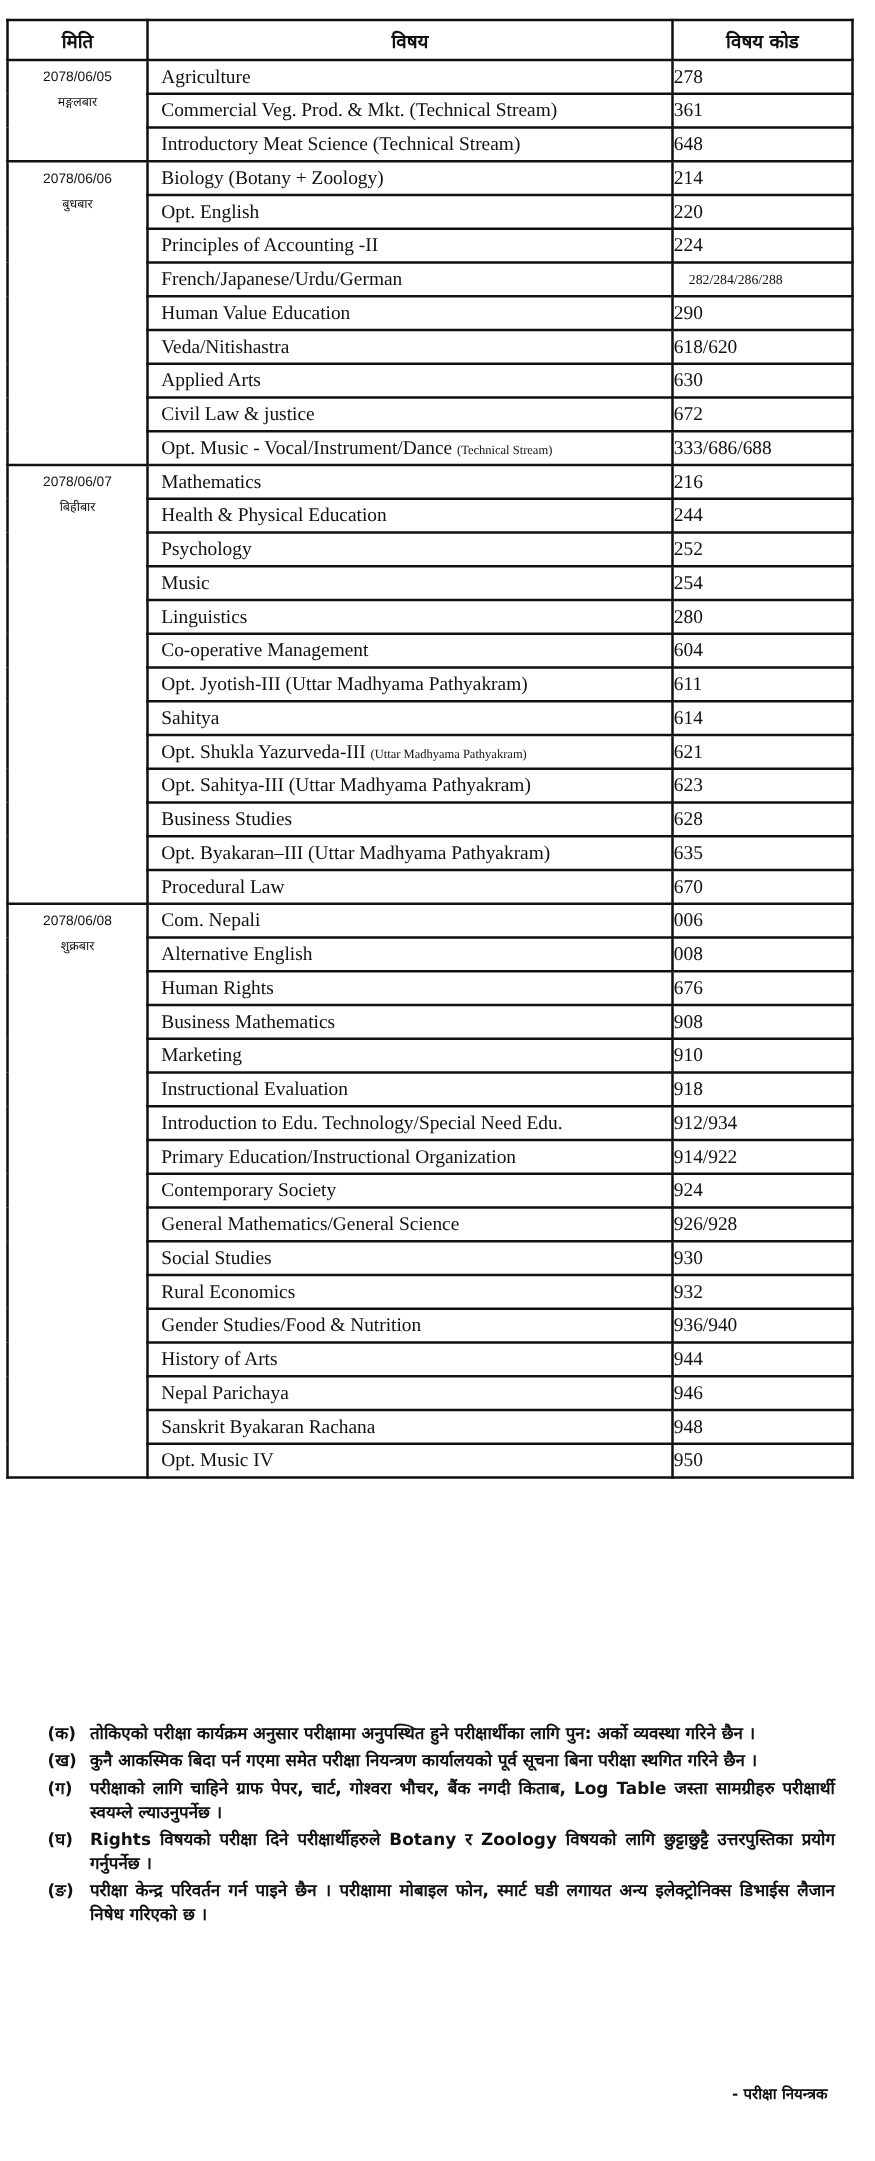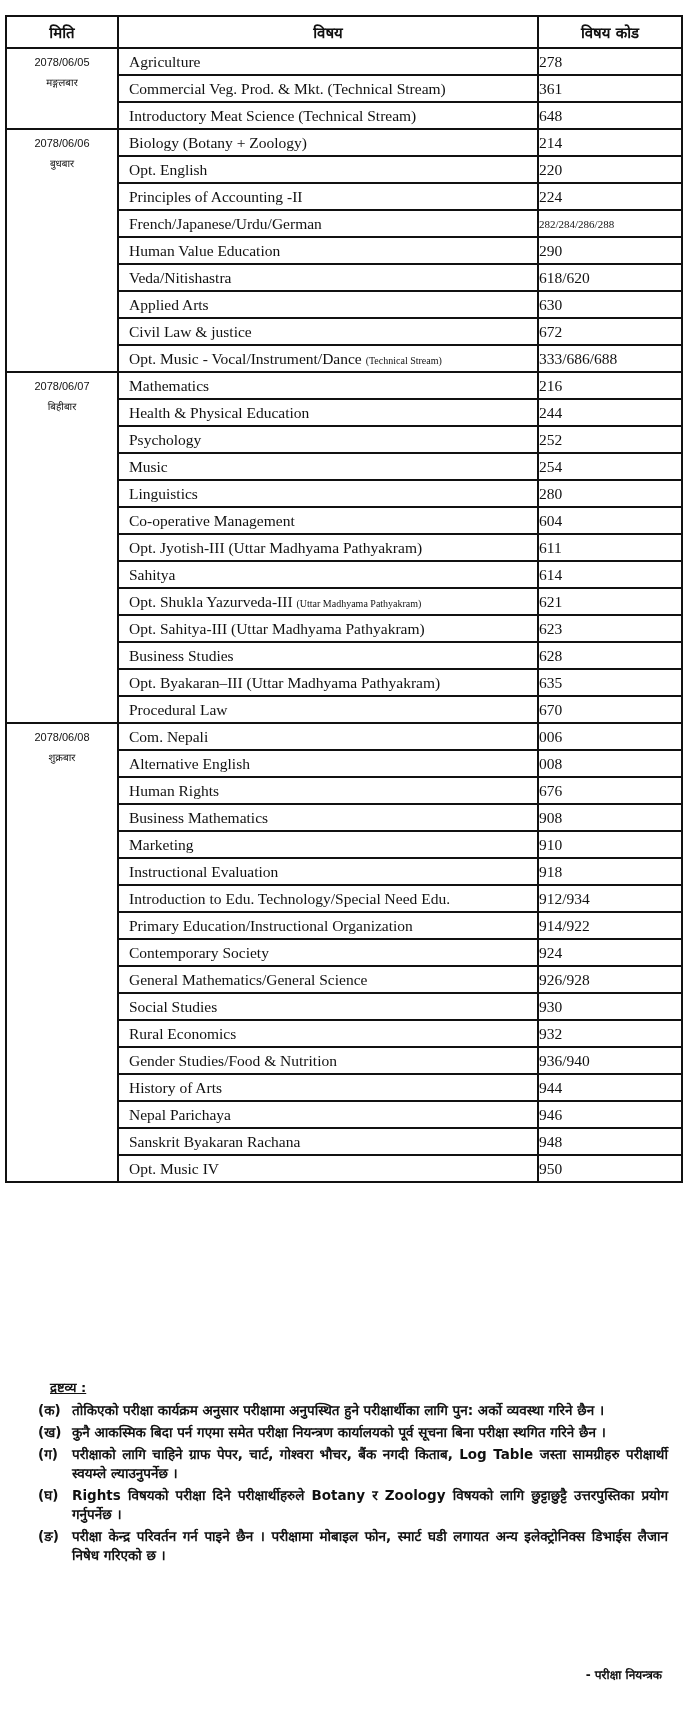--- a/index.html
+++ b/index.html
@@ -14,21 +14,21 @@
   .sched th { height: 30px; font-family: "DejaVu Sans", sans-serif; font-weight: bold; font-size: 15px; text-align: center; }
   .sched td { height: 25px; font-size: 15.5px; }
   .col-date { width: 112px; }
   .col-code { width: 144px; }
   .date-cell { vertical-align: top; text-align: center; padding-top: 4px !important; }
   .date-val { display: block; font-family: "Liberation Sans", sans-serif; font-size: 11px; line-height: 18px; }
   .day-val { display: block; font-family: "DejaVu Sans", sans-serif; font-size: 10px; line-height: 16px; margin-top: 4px; }
   .subj { padding-left: 10px !important; white-space: nowrap; overflow: hidden; }
   .subj .small { font-size: 10px; }
   .code { }
-  .code.small { font-size: 11px; }
+  .code.small { font-size: 11px; padding-left: 12px; }
   .notes { position: absolute; left: 38px; top: 1378px; width: 630px;
            font-family: "DejaVu Sans", sans-serif; font-weight: bold; font-size: 13.5px; line-height: 19px; }
   .notes-title { text-decoration: underline; font-size: 13px; margin-left: 12px; margin-bottom: 4px; }
   .note { display: flex; margin-bottom: 3px; }
   .note-label { width: 34px; flex: none; }
   .note-text { flex: 1; text-align: justify; }
   .signature { position: absolute; right: 38px; top: 1666px;
                font-family: "DejaVu Sans", sans-serif; font-weight: bold; font-size: 12px; }
 </style>
 </head>
@@ -229,21 +229,20 @@
         <td class="code">948</td>
       </tr>
       <tr>
         <td class="subj"><span>Opt. Music IV</span></td>
         <td class="code">950</td>
       </tr>
     </tbody>
 </table>
 
 <div class="notes">
-  <div class="notes-title">द्रष्टव्य :</div>
   <div id="notes-list">
       <div class="note">
         <span class="note-label">(क)</span>
         <span class="note-text">तोकिएको परीक्षा कार्यक्रम अनुसार परीक्षामा अनुपस्थित हुने परीक्षार्थीका लागि पुन: अर्को व्यवस्था गरिने छैन ।</span>
       </div>
       <div class="note">
         <span class="note-label">(ख)</span>
         <span class="note-text">कुनै आकस्मिक बिदा पर्न गएमा समेत परीक्षा नियन्त्रण कार्यालयको पूर्व सूचना बिना परीक्षा स्थगित गरिने छैन ।</span>
       </div>
       <div class="note">

